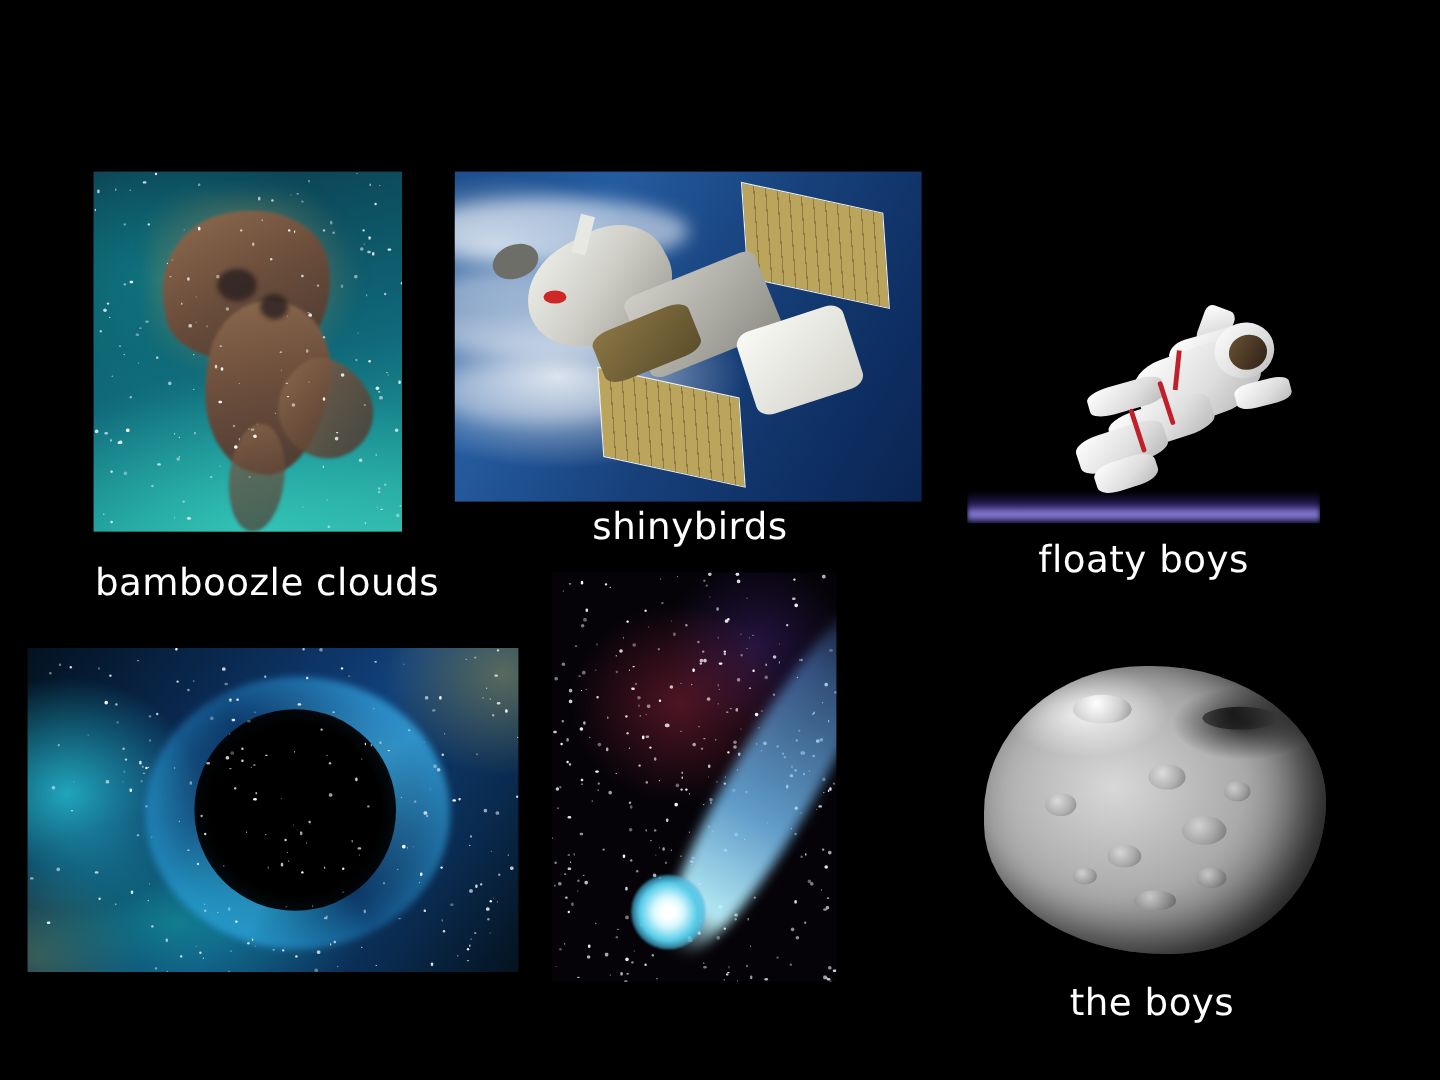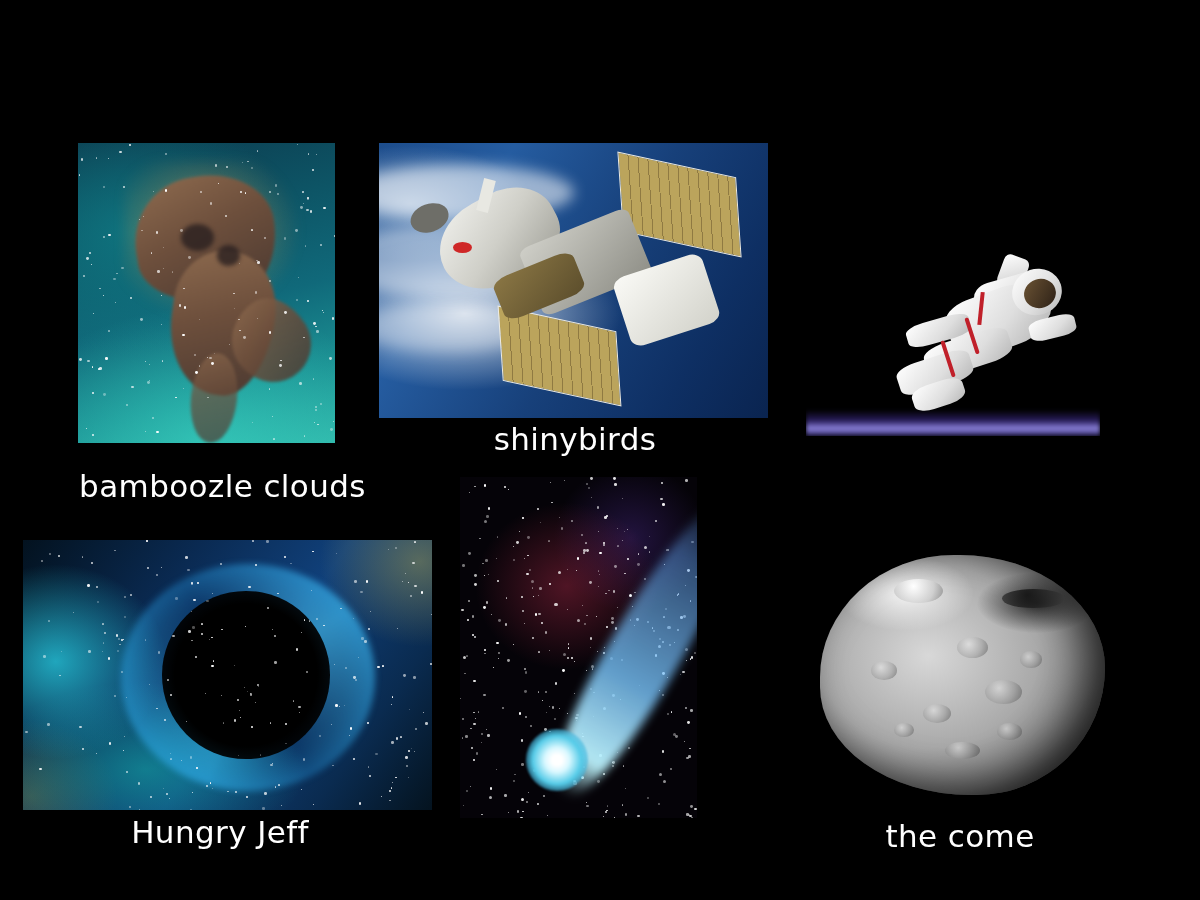--- a/index.html
+++ b/index.html
@@ -356,20 +356,21 @@
     <div class="suit" style="left:76%;top:43%;width:16%;height:10%;border-radius:30%;transform:rotate(-14deg);"></div>
 
     <div class="suit" style="left:40%;top:52%;width:30%;height:16%;border-radius:28%;transform:rotate(-18deg);"></div>
     <div class="suit" style="left:31%;top:62%;width:26%;height:15%;border-radius:28%;transform:rotate(-18deg);"></div>
     <div class="suit" style="left:36%;top:74%;width:18%;height:12%;border-radius:34%;transform:rotate(-18deg);"></div>
 
     <div class="redstripe" style="left:50%;top:51%;width:13%;height:4px;transform:rotate(72deg);border-radius:2px;"></div>
     <div class="redstripe" style="left:42%;top:62%;width:13%;height:4px;transform:rotate(72deg);border-radius:2px;"></div>
     <div class="redstripe" style="left:59%;top:31%;width:4px;height:16%;transform:rotate(6deg);"></div>
   </div>
+  <div class="caption" style="left:808px;top:449px;width:290px;">floaty boys</div>
 
   <div class="pic" id="pic-bh">
     <div class="accretion"></div>
     <div class="void"></div>
     <div class="stars" id="stars-bh" style="position: absolute; inset: 0px;">
         <i class="star" style="left:60.87%;top:82.53%;width:1.16px;height:1.16px;opacity:0.78"></i>
         <i class="star" style="left:84.08%;top:67.49%;width:2.21px;height:2.21px;opacity:0.99"></i>
         <i class="star" style="left:56.08%;top:0.12%;width:1.48px;height:1.48px;opacity:0.67"></i>
         <i class="star" style="left:0.59%;top:70.76%;width:2.33px;height:2.33px;opacity:0.52"></i>
         <i class="star" style="left:95.87%;top:69.56%;width:2.04px;height:2.04px;opacity:0.57"></i>
@@ -583,21 +584,20 @@
         <i class="star" style="left:81.17%;top:51.40%;width:2.35px;height:2.35px;opacity:0.46"></i>
         <i class="star" style="left:86.06%;top:78.75%;width:2.61px;height:2.61px;opacity:0.31"></i>
         <i class="star" style="left:99.75%;top:27.42%;width:0.99px;height:0.99px;opacity:0.90"></i>
         <i class="star" style="left:55.12%;top:16.91%;width:2.34px;height:2.34px;opacity:0.85"></i>
         <i class="star" style="left:24.60%;top:72.51%;width:1.70px;height:1.70px;opacity:0.56"></i>
         <i class="star" style="left:41.32%;top:93.19%;width:1.02px;height:1.02px;opacity:0.91"></i>
         <i class="star" style="left:90.91%;top:2.58%;width:2.07px;height:2.07px;opacity:0.40"></i>
         <i class="star" style="left:8.91%;top:49.87%;width:1.40px;height:1.40px;opacity:0.64"></i>
       </div>
   </div>
-  <div class="caption" style="left:0;top:814px;width:440px;">Hungry Jeff</div>
 
   <div class="pic" id="pic-comet">
     <div class="stars" id="stars-comet" style="position: absolute; inset: 0px;">
         <i class="star" style="left:19.32%;top:35.26%;width:1.61px;height:1.61px;opacity:0.67"></i>
         <i class="star" style="left:69.54%;top:91.27%;width:0.95px;height:0.95px;opacity:0.60"></i>
         <i class="star" style="left:3.53%;top:22.07%;width:2.80px;height:2.80px;opacity:0.48"></i>
         <i class="star" style="left:22.47%;top:23.97%;width:1.84px;height:1.84px;opacity:0.35"></i>
         <i class="star" style="left:96.68%;top:99.12%;width:2.48px;height:2.48px;opacity:0.78"></i>
         <i class="star" style="left:55.38%;top:55.05%;width:3.06px;height:3.06px;opacity:0.46"></i>
         <i class="star" style="left:39.89%;top:60.22%;width:2.46px;height:2.46px;opacity:0.82"></i>
@@ -936,15 +936,15 @@
       <div class="crater" style="left:48%;top:34%;width:11%;height:9%;"></div>
       <div class="crater" style="left:18%;top:44%;width:9%;height:8%;"></div>
       <div class="crater" style="left:58%;top:52%;width:13%;height:10%;"></div>
       <div class="crater" style="left:36%;top:62%;width:10%;height:8%;"></div>
       <div class="crater" style="left:70%;top:40%;width:8%;height:7%;"></div>
       <div class="crater" style="left:44%;top:78%;width:12%;height:7%;"></div>
       <div class="crater" style="left:26%;top:70%;width:7%;height:6%;"></div>
       <div class="crater" style="left:62%;top:70%;width:9%;height:7%;"></div>
     </div>
   </div>
-  <div class="caption" style="left:810px;top:818px;width:300px;">the come</div>
+  <div class="caption" style="left:810px;top:818px;width:300px;">the boys</div>
 
 </div>
 
 </body></html>

